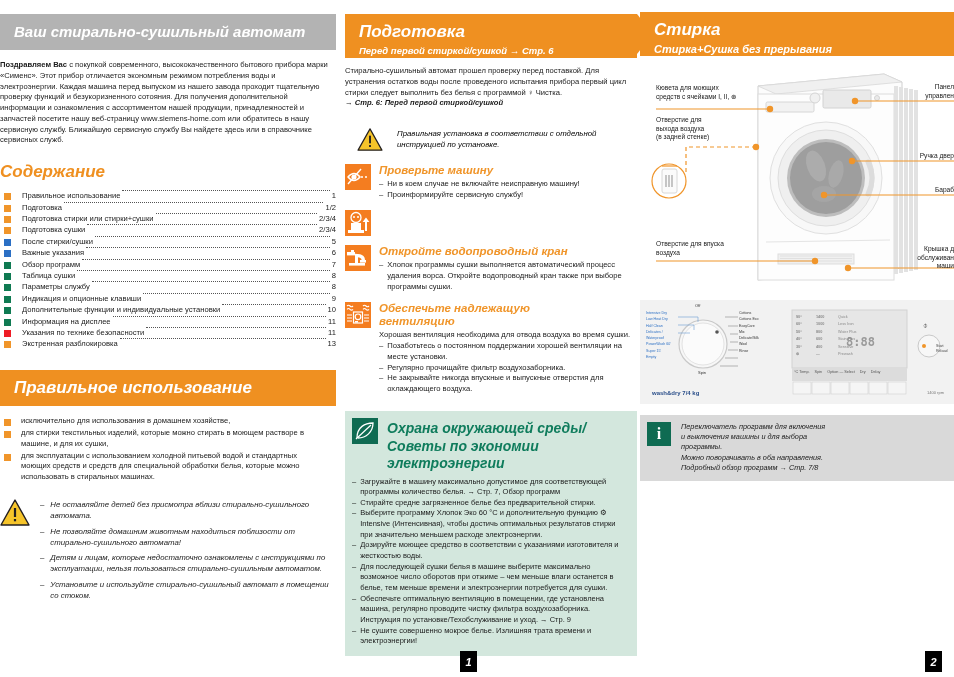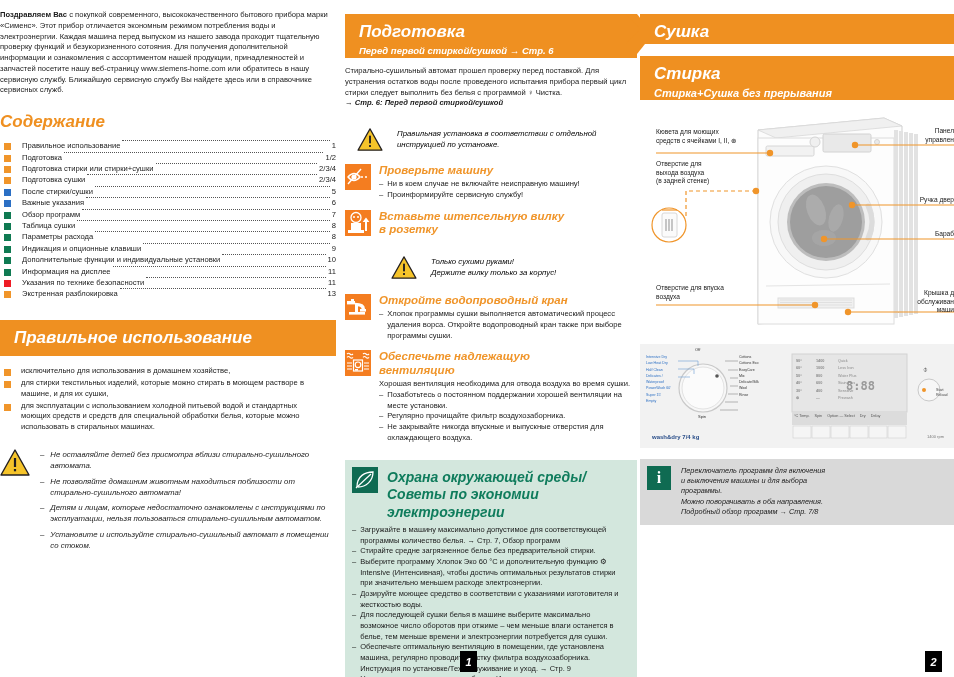--- a/index.html
+++ b/index.html
@@ -133,20 +133,21 @@
             font-family: "Liberation Serif", serif; }
   .info-txt { margin-left: 10px; font-size: 7.3px; font-style: italic; line-height: 1.4; color: #1a1a1a; }
 </style>
 </head>
 <body>
 
 <div class="page">
 
   <div class="col col-left">
 
+    <div class="banner-grey">Ваш стирально-сушильный автомат</div>
 
     <div class="body-txt intro">
       <b>Поздравляем Вас</b><span> с покупкой современного, высококачественного бытового прибора марки «Сименс». Этот прибор отличается экономным режимом потребления воды и электроэнергии. Каждая машина перед выпуском из нашего завода проходит тщательную проверку функций и безукоризненного сотояния. Для получения дополнительной информации и ознакомления с ассортиментом нашей продукции, принадлежностей и запчастей посетите нашу веб-страницу www.siemens-home.com или обратитесь в нашу сервисную службу. Ближайшую сервисную службу Вы найдете здесь или в справочнике сервисных служб.</span>
     </div>
 
     <div class="section-title-orange">Содержание</div>
 
     <div class="toc" id="toc">
         <div class="toc-row">
           <span class="toc-bullet" style="background:#f0952a"></span>
@@ -191,21 +192,21 @@
           <span class="toc-page">7</span>
         </div>
         <div class="toc-row">
           <span class="toc-bullet" style="background:#0f7a52"></span>
           <span class="toc-label">Таблица сушки</span>
           <span class="toc-dots"></span>
           <span class="toc-page">8</span>
         </div>
         <div class="toc-row">
           <span class="toc-bullet" style="background:#0f7a52"></span>
-          <span class="toc-label">Параметры расхода</span>
+          <span class="toc-label">Параметры службу</span>
           <span class="toc-dots"></span>
           <span class="toc-page">8</span>
         </div>
         <div class="toc-row">
           <span class="toc-bullet" style="background:#0f7a52"></span>
           <span class="toc-label">Индикация и опционные клавиши</span>
           <span class="toc-dots"></span>
           <span class="toc-page">9</span>
         </div>
         <div class="toc-row">
@@ -332,35 +333,20 @@
       <div class="icon-sq">
         <svg width="26" height="26" viewBox="0 0 26 26">
           <rect width="26" height="26" fill="#f47d20"></rect>
           <circle cx="11" cy="7.5" r="5" fill="none" stroke="#fff" stroke-width="1.3"></circle>
           <circle cx="9" cy="7" r="1" fill="#fff"></circle>
           <circle cx="13" cy="7" r="1" fill="#fff"></circle>
           <rect x="6" y="13" width="10" height="7" fill="#fff"></rect>
           <rect x="3" y="20" width="16" height="3" fill="#fff"></rect>
           <path d="M20 21 L20 12 L17.6 12 L21 7.5 L24.4 12 L22 12 L22 21 Z" fill="#fff"></path>
         </svg>
-      </div>
-      <div class="icon-body">
-        <div class="icon-head" style="white-space:pre-line;">Вставьте штепсельную вилку
-в розетку</div>
-        <div class="inline-warn">
-          <div class="tri">
-            <svg width="26" height="23" viewBox="0 0 30 27">
-              <polygon points="15,1 29,26 1,26" fill="#f6c42a" stroke="#231f20" stroke-width="1.4" stroke-linejoin="round"></polygon>
-              <rect x="13.9" y="9" width="2.2" height="9" fill="#231f20"></rect>
-              <rect x="13.9" y="20" width="2.2" height="2.3" fill="#231f20"></rect>
-            </svg>
-          </div>
-          <div class="txt" style="white-space:pre-line;">Только сухими руками!
-Держите вилку только за корпус!</div>
-        </div>
       </div>
     </div>
 
     <div class="icon-row">
       <div class="icon-sq">
         <svg width="26" height="26" viewBox="0 0 26 26">
           <rect width="26" height="26" fill="#f47d20"></rect>
           <rect x="2" y="7" width="8" height="3.4" fill="#fff"></rect>
           <rect x="6" y="5" width="3" height="3" fill="#fff"></rect>
           <path d="M10 8.7 Q20 8.7 20 15 L16.6 15 Q16.6 12 10 12 Z" fill="#fff"></path>
@@ -460,23 +446,20 @@
             <span>Не сушите совершенно мокрое белье. Излишняя трата времени и электроэнергии!</span>
           </div>
         </div>
     </div>
 
     <div class="pagenum" style="left:115px; top:651px;">1</div>
   </div>
 
   <div class="col col-right">
 
-    <div class="banner-orange arrow-left" style="margin-top:14px; height:30px;">
-      <span class="big">Сушка</span>
-    </div>
 
     <div class="banner-orange" style="margin-top:12px; height:44px;">
       <span class="big">Стирка</span>
       <span class="sub" style="font-size:11px;">Стирка+Сушка без прерывания</span>
     </div>
 
     <div class="diagram">
       <svg width="314" height="238" viewBox="0 0 314 238" style="position:absolute;left:0;top:0;">
 
         <polygon points="118,24 244,12 262,20 262,206 118,218" fill="#fcfcfc" stroke="#d0d0d0" stroke-width="1"></polygon>

